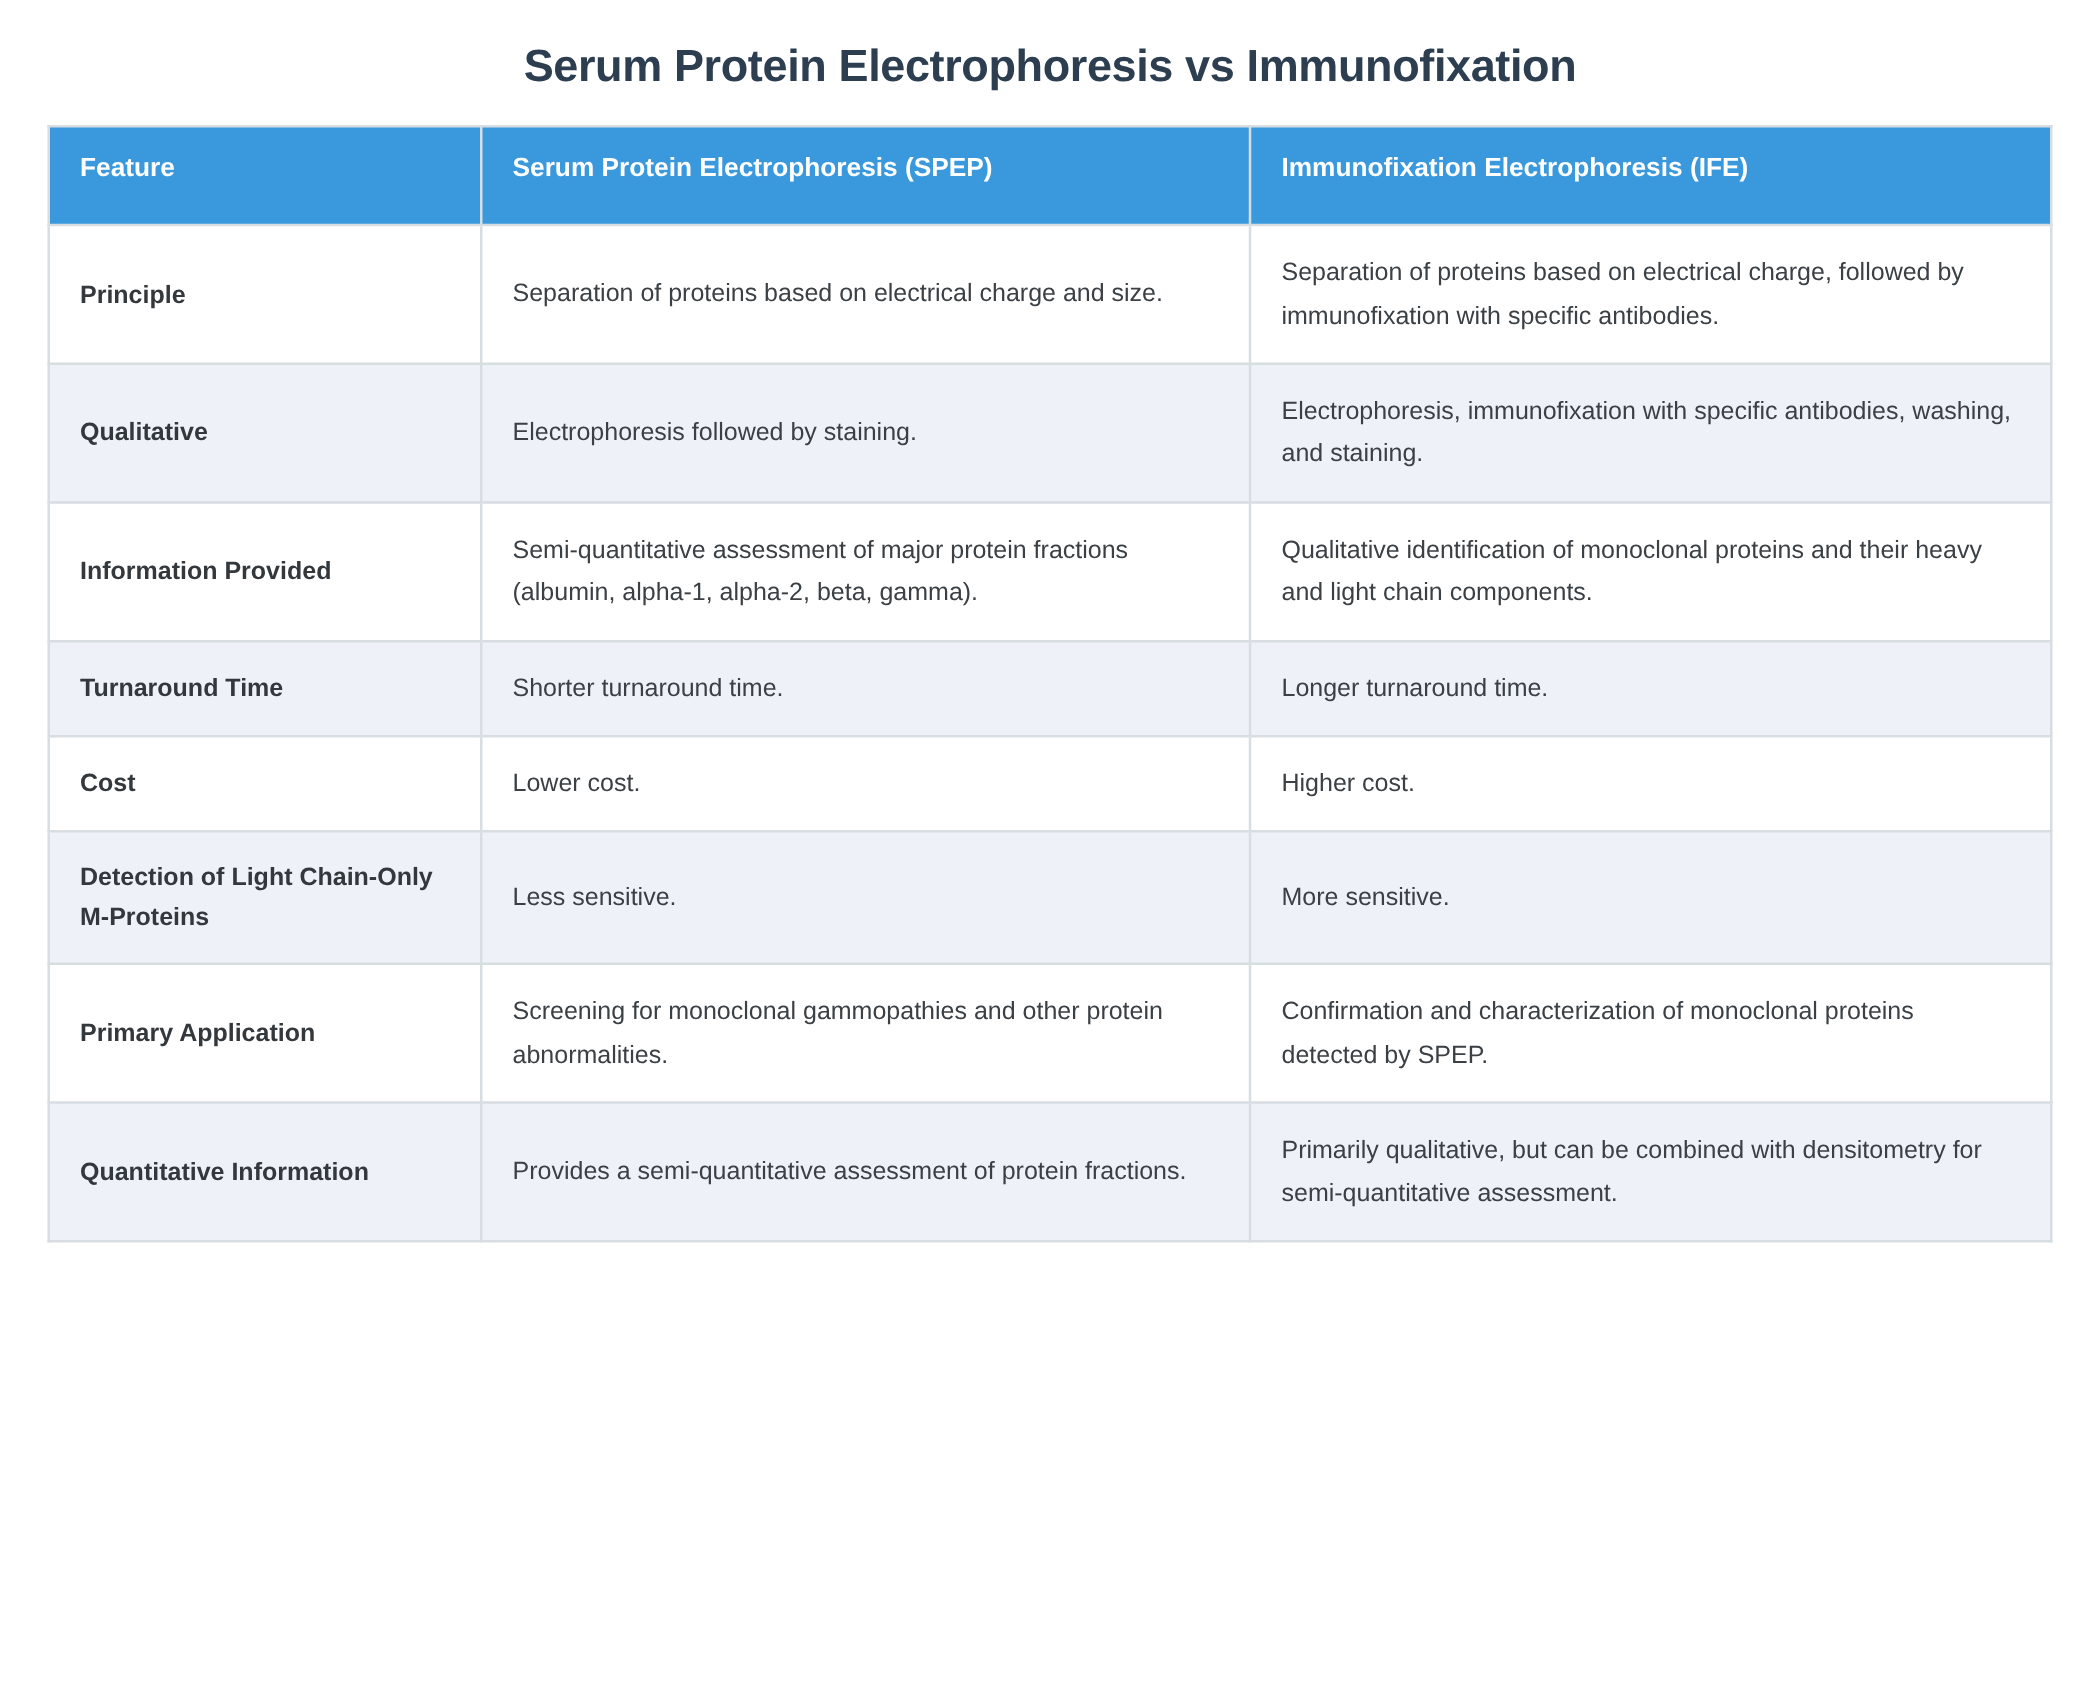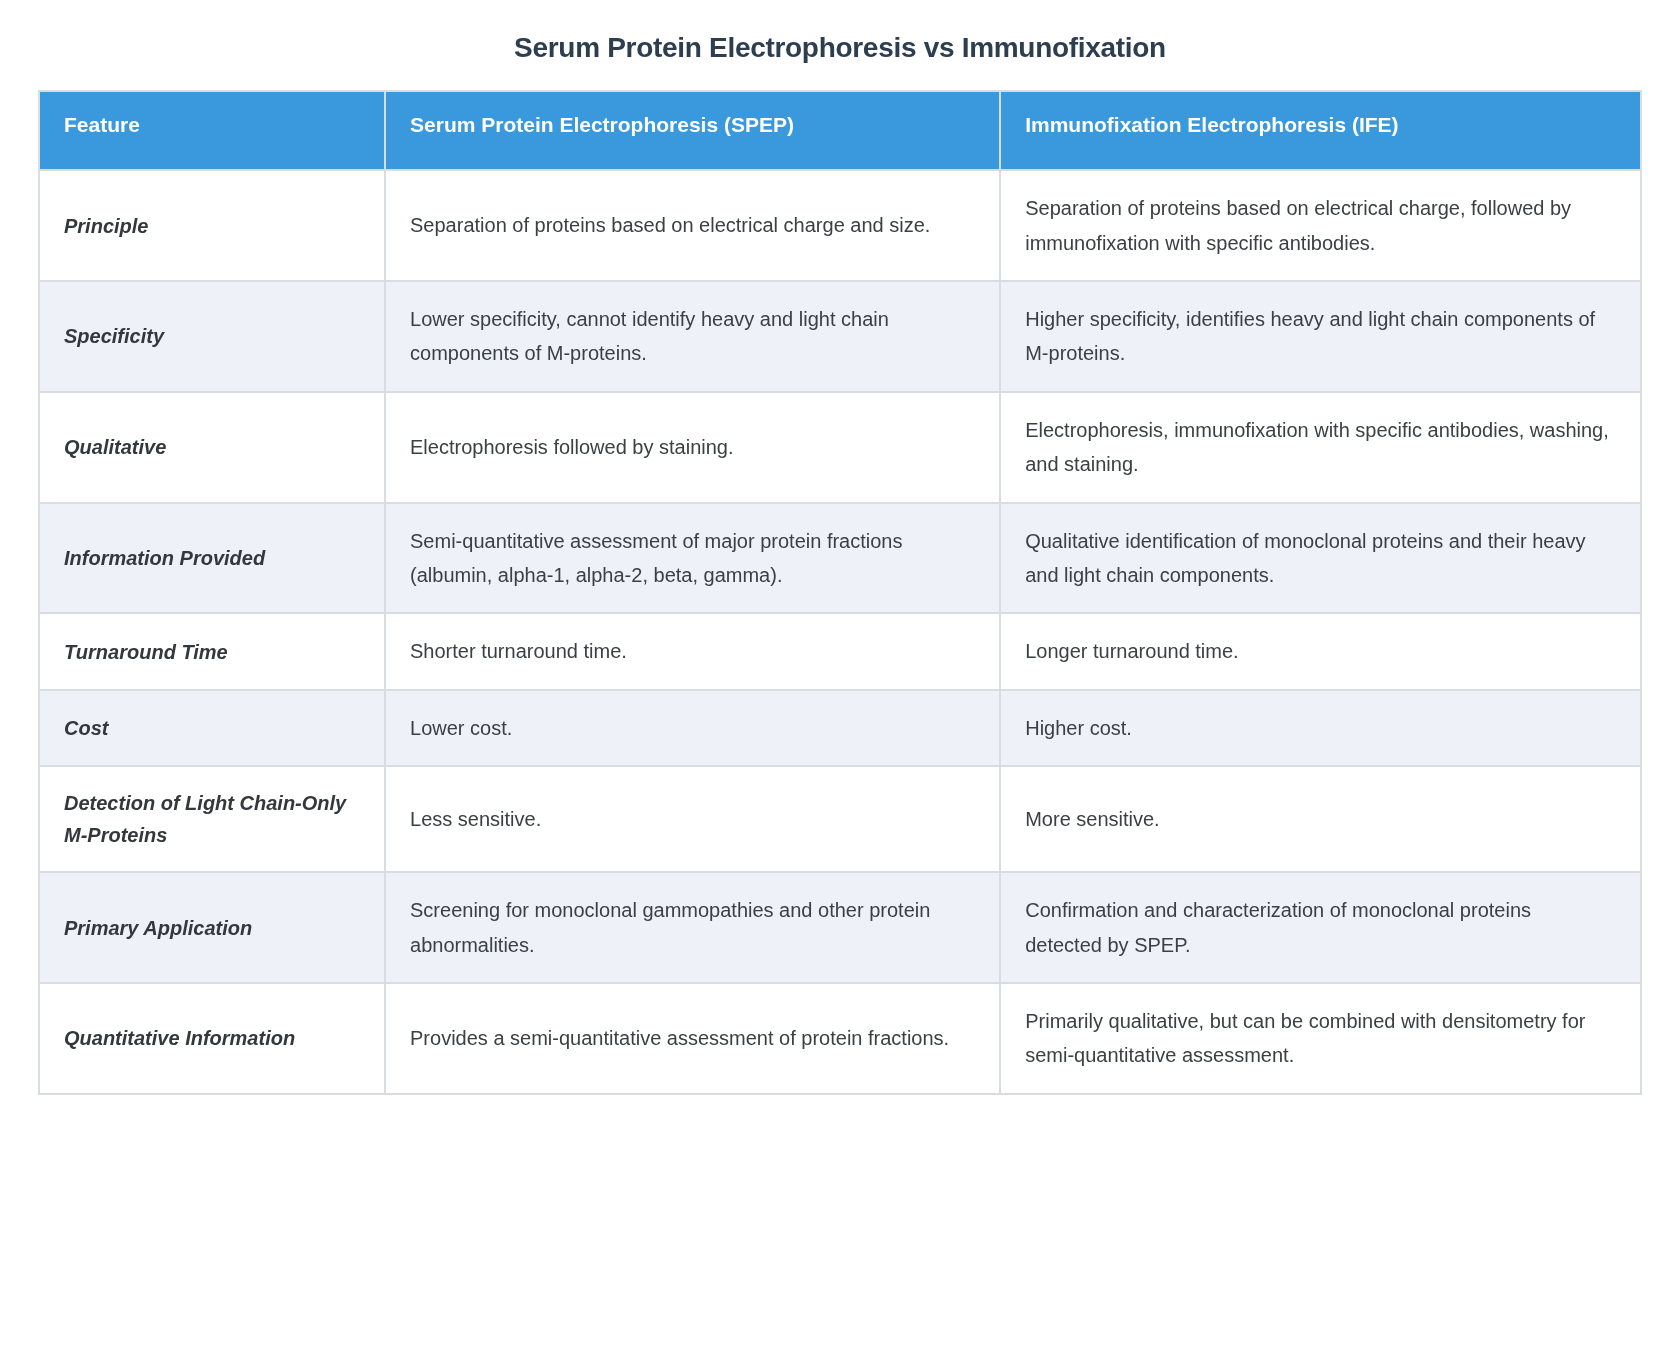--- a/index.html
+++ b/index.html
@@ -19,21 +19,21 @@
     background: #FFFFFF;
   }
   body {
     width: 1680px;
     min-height: 1346px;
     font-family: "Liberation Sans", sans-serif;
     color: var(--body-text);
   }
   .page-title {
     text-align: center;
-    font-size: 28px;
+    font-size: 36px;
     font-weight: 700;
     color: var(--title-text);
     margin: 32px 0 26px 0;
     letter-spacing: -0.3px;
   }
   table.comparison {
     border-collapse: collapse;
     table-layout: fixed;
     width: 1604px;
     margin: 0 38px;
@@ -57,21 +57,20 @@
     font-size: 21px;
     line-height: 1.25;
     padding-bottom: 31px;
   }
   tbody tr:nth-child(odd)  td { background: var(--row-odd-bg); }
   tbody tr:nth-child(even) td { background: var(--row-even-bg); }
   td.feature-cell {
     font-weight: 700;
     color: var(--label-text);
     line-height: 1.6;
-    font-style: italic;
   }
 </style>
 </head>
 <body>
 
 <h1 class="page-title">Serum Protein Electrophoresis vs Immunofixation</h1>
 
 <table class="comparison">
   <colgroup>
     <col class="c-feature">
@@ -83,25 +82,20 @@
       <th>Feature</th>
       <th>Serum Protein Electrophoresis (SPEP)</th>
       <th>Immunofixation Electrophoresis (IFE)</th>
     </tr>
   </thead>
   <tbody>
     <tr>
       <td class="feature-cell">Principle</td>
       <td>Separation of proteins based on electrical charge and size.</td>
       <td>Separation of proteins based on electrical charge, followed by immunofixation with specific antibodies.</td>
-    </tr>
-    <tr>
-      <td class="feature-cell">Specificity</td>
-      <td>Lower specificity, cannot identify heavy and light chain components of M-proteins.</td>
-      <td>Higher specificity, identifies heavy and light chain components of M-proteins.</td>
     </tr>
     <tr>
       <td class="feature-cell">Qualitative</td>
       <td>Electrophoresis followed by staining.</td>
       <td>Electrophoresis, immunofixation with specific antibodies, washing, and staining.</td>
     </tr>
     <tr>
       <td class="feature-cell">Information Provided</td>
       <td>Semi-quantitative assessment of major protein fractions (albumin, alpha-1, alpha-2, beta, gamma).</td>
       <td>Qualitative identification of monoclonal proteins and their heavy and light chain components.</td>

